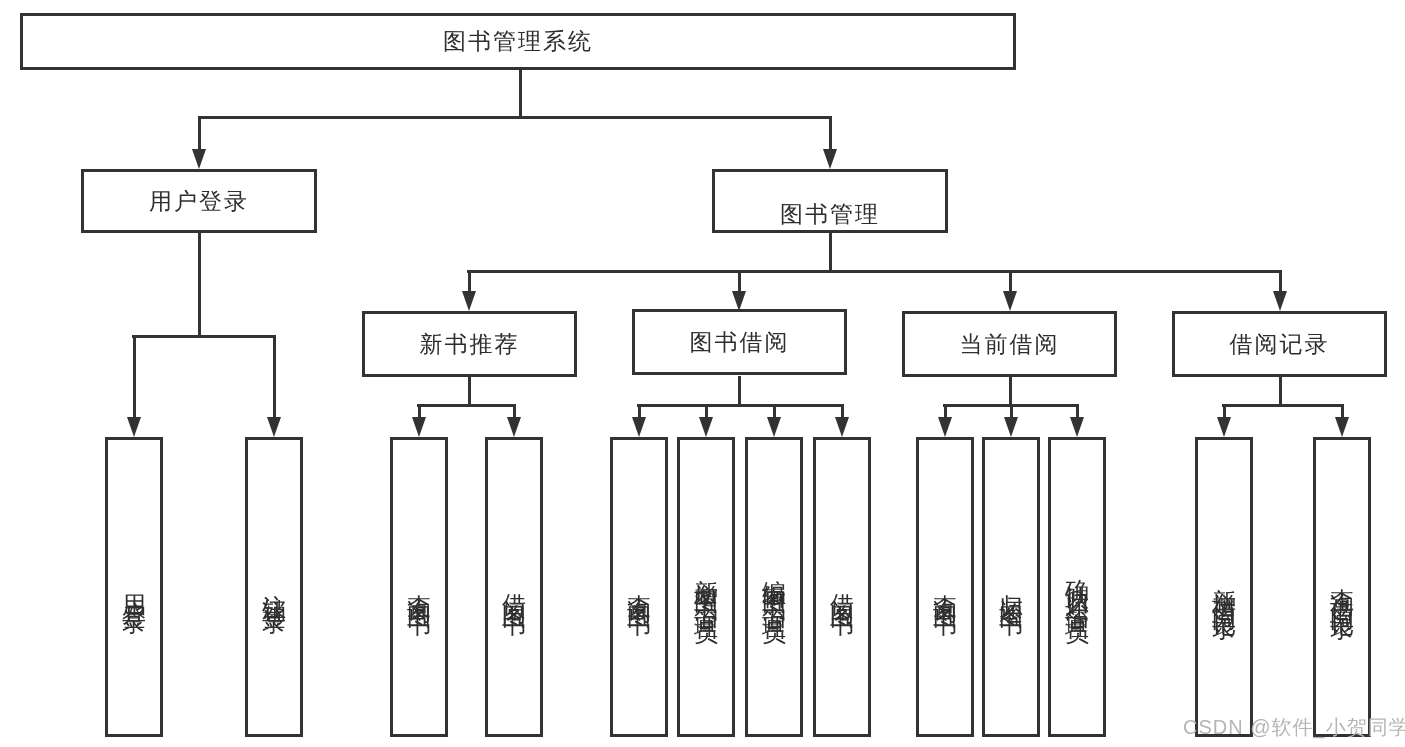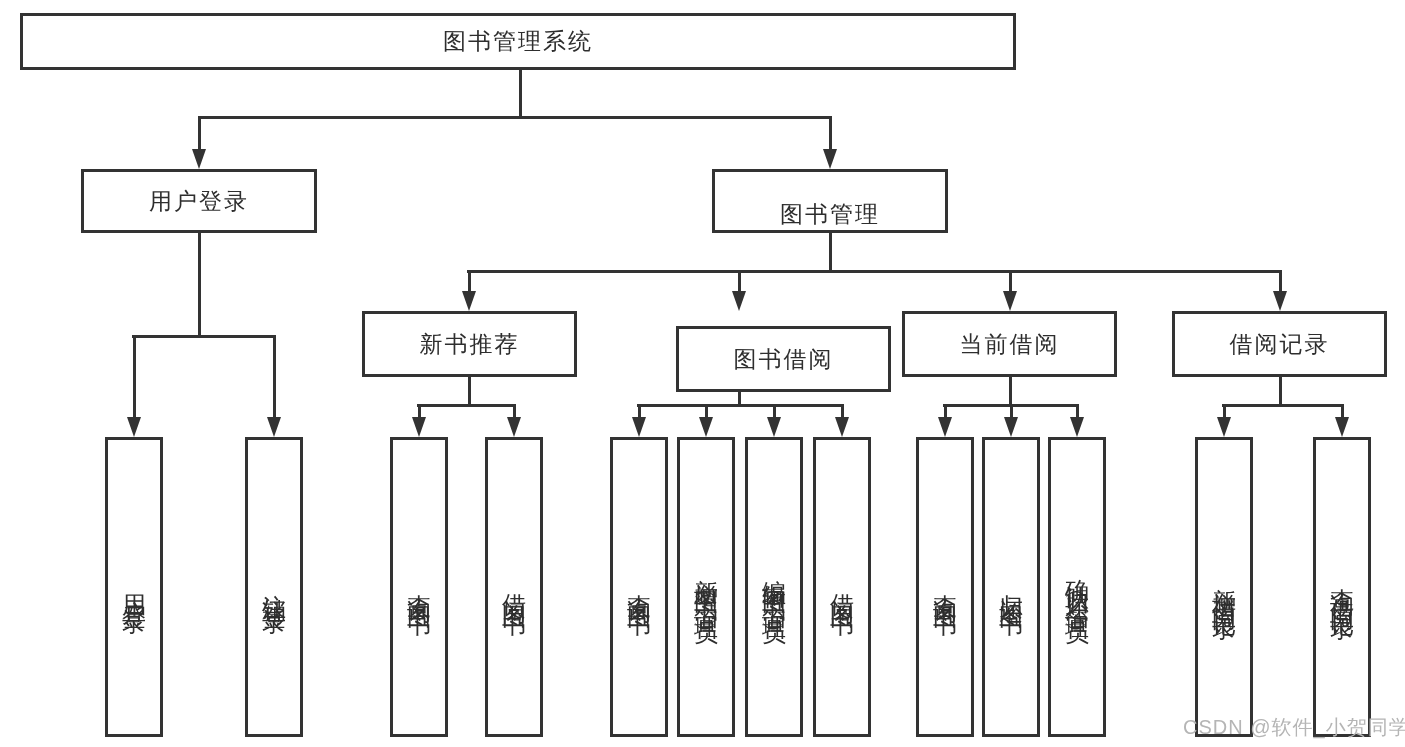--- a/index.html
+++ b/index.html
@@ -106,21 +106,21 @@
   <div class="box hbox" style="left:81px;top:169px;width:236px;height:64px;">
     <span>用户登录</span>
   </div>
   <div class="box hbox" style="left:712px;top:169px;width:236px;height:64px;align-items:flex-end;">
     <span>图书管理</span>
   </div>
 
   <div class="box hbox" style="left:362px;top:311px;width:215px;height:66px;">
     <span>新书推荐</span>
   </div>
-  <div class="box hbox" style="left:632px;top:326px;width:215px;height:66px;margin-left:44px;">
+  <div class="box hbox" style="left:632px;top:309px;width:215px;height:66px;">
     <span>图书借阅</span>
   </div>
   <div class="box hbox" style="left:1172px;top:311px;width:215px;height:66px;">
     <span>借阅记录</span>
   </div>
   <div class="box hbox" style="left:902px;top:311px;width:215px;height:66px;">
     <span>当前借阅</span>
   </div>
 
   <div class="box vbox" style="left:105px;top:437px;width:58px;height:300px;">

